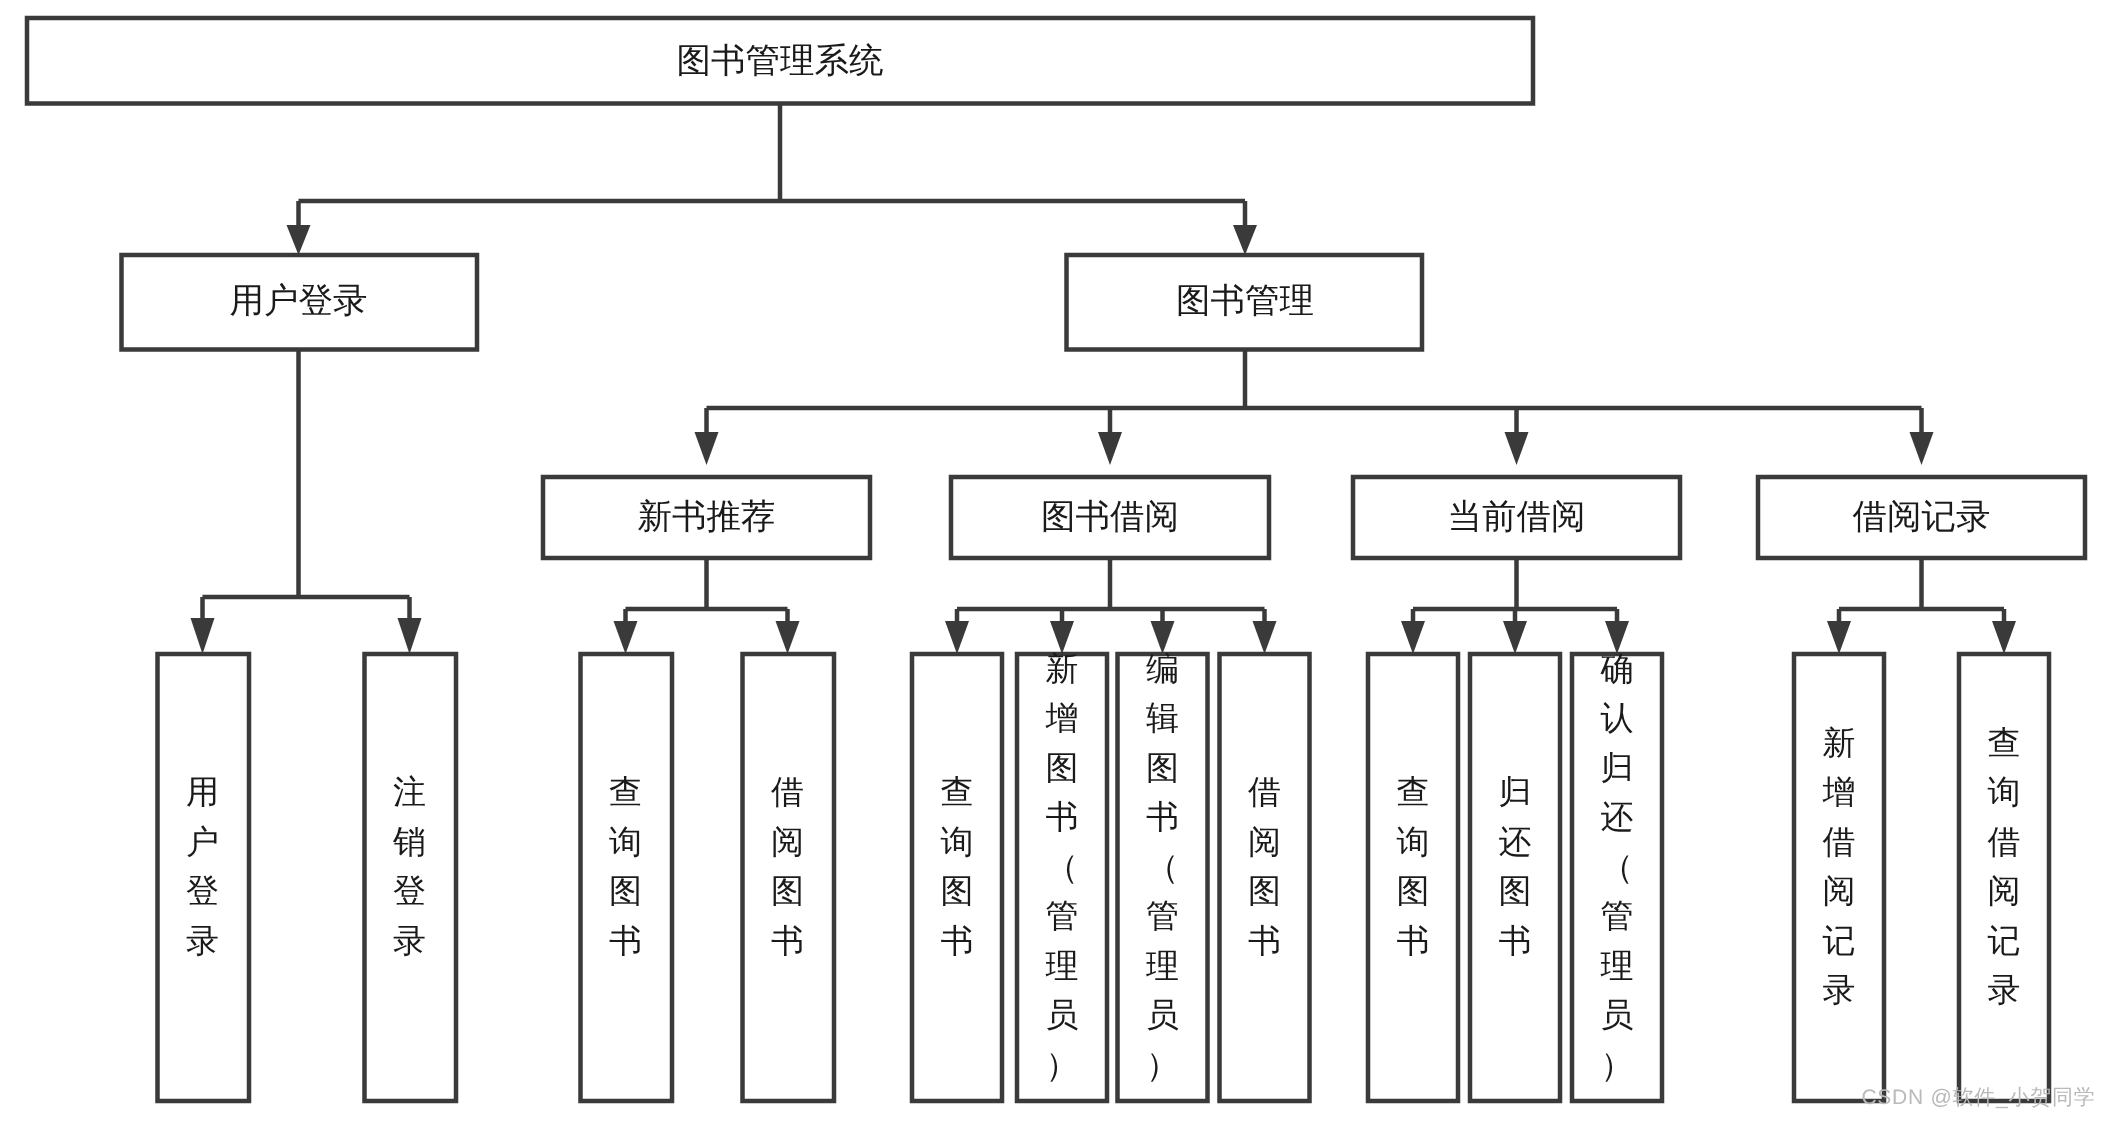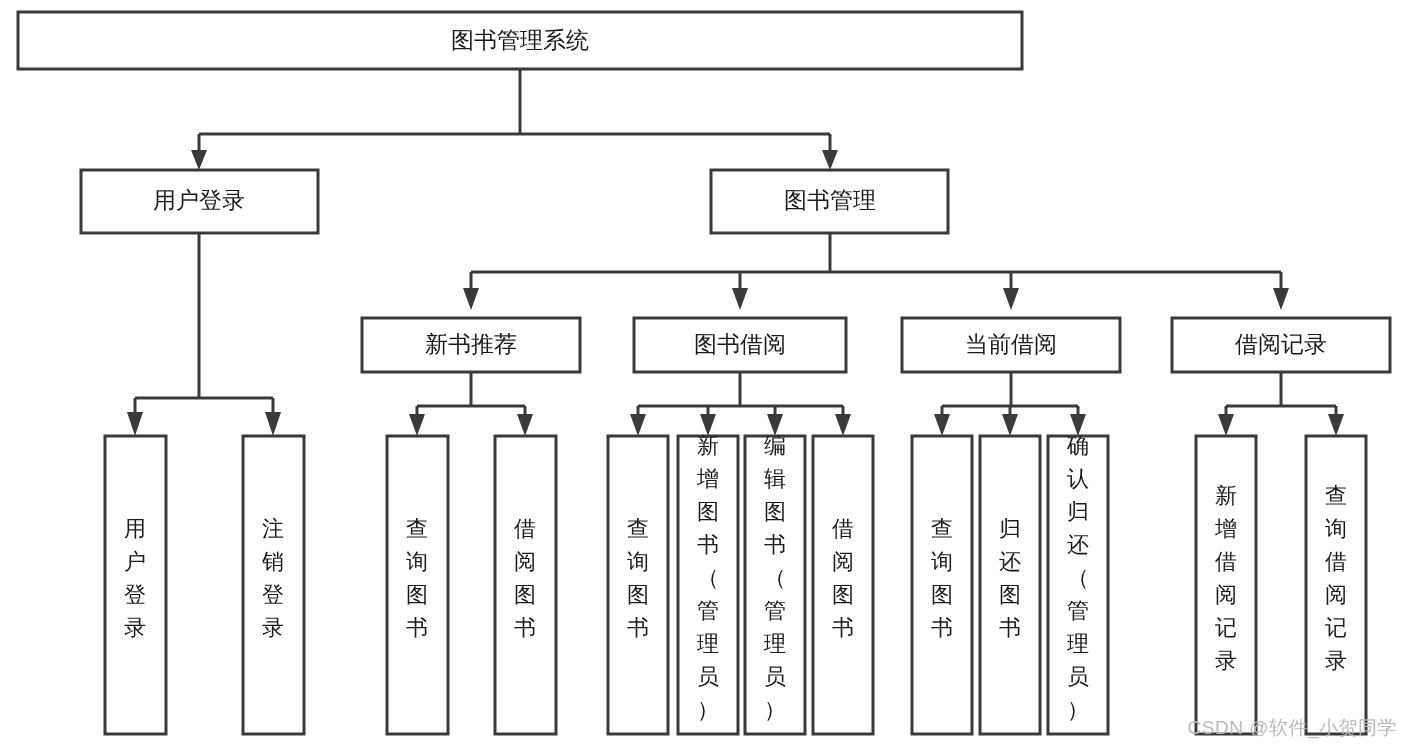--- a/index.html
+++ b/index.html
@@ -51,21 +51,21 @@
     font-family: "Liberation Sans", "DejaVu Sans", sans-serif;
     font-size: 22px;
     fill: #1a1a1a;
     text-anchor: middle;
   }
   .watermark {
     position: absolute;
     right: 8px;
     bottom: 6px;
     font-family: "Liberation Sans", "DejaVu Sans", sans-serif;
-    font-size: 19px;
+    font-size: 14px;
     color: #b9b9b9;
     letter-spacing: 0.5px;
     white-space: nowrap;
     pointer-events: none;
   }
 </style>
 </head>
 <body>
 
 <div id="diagram-root">

